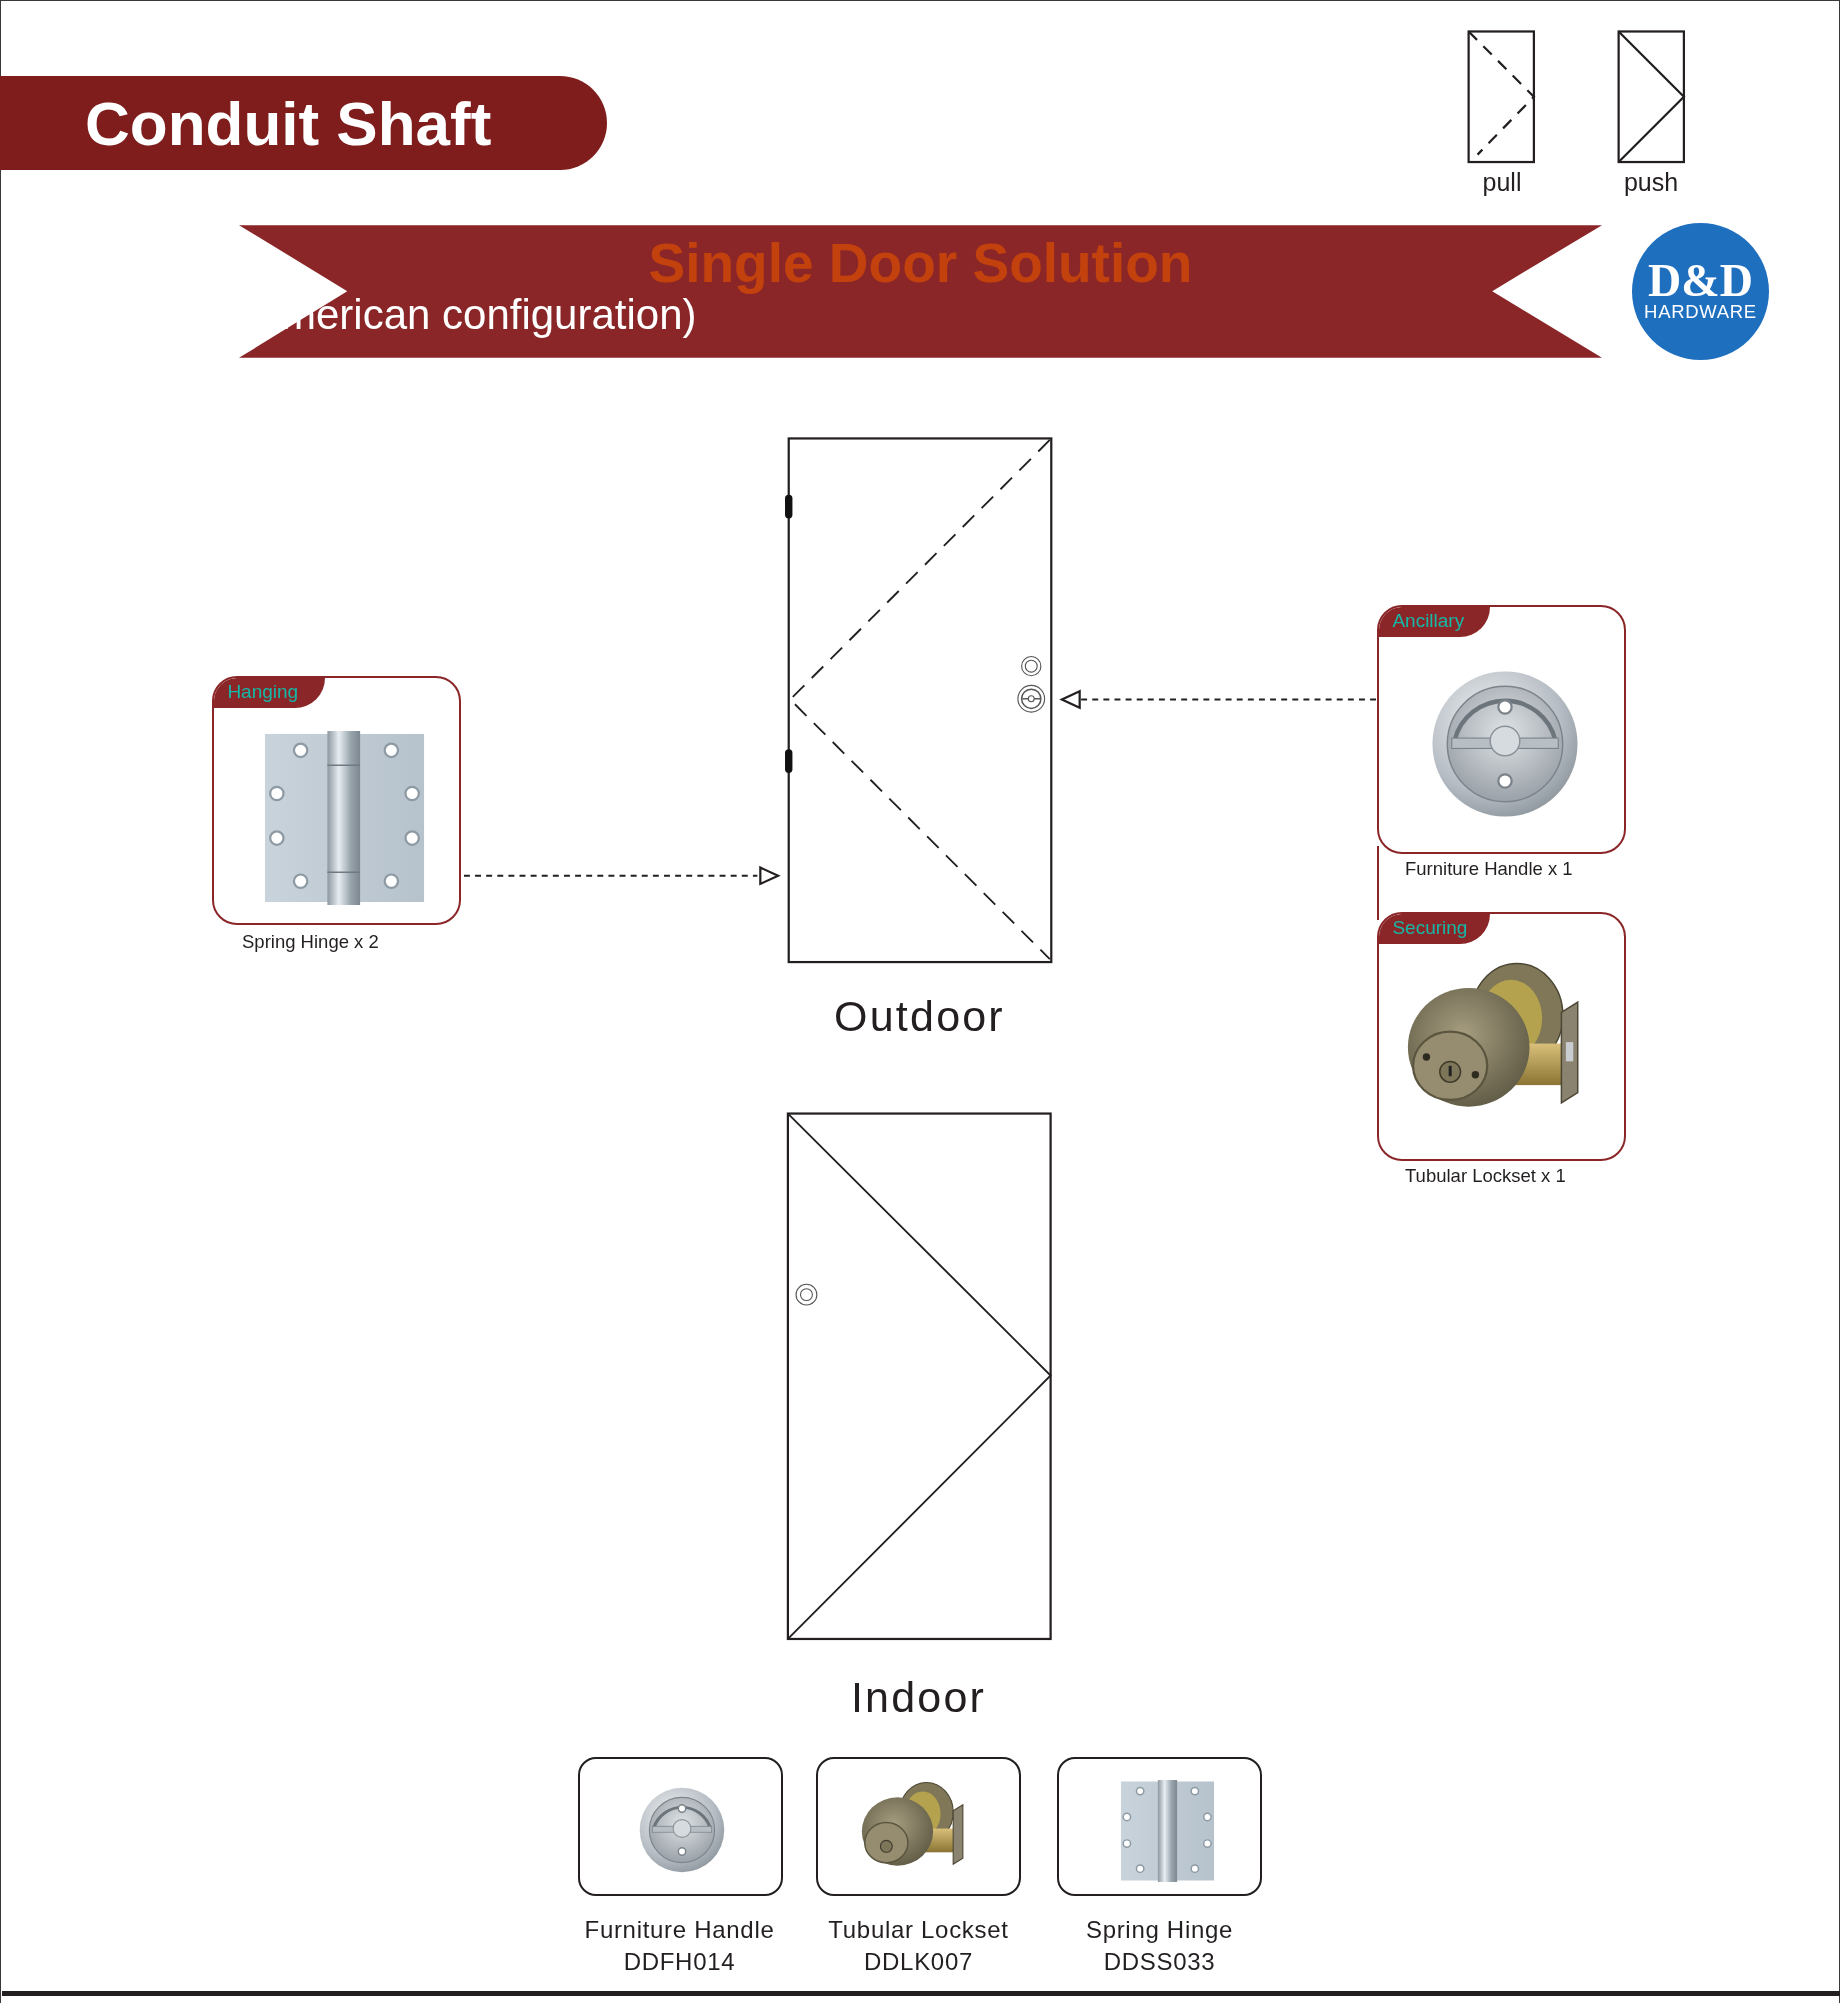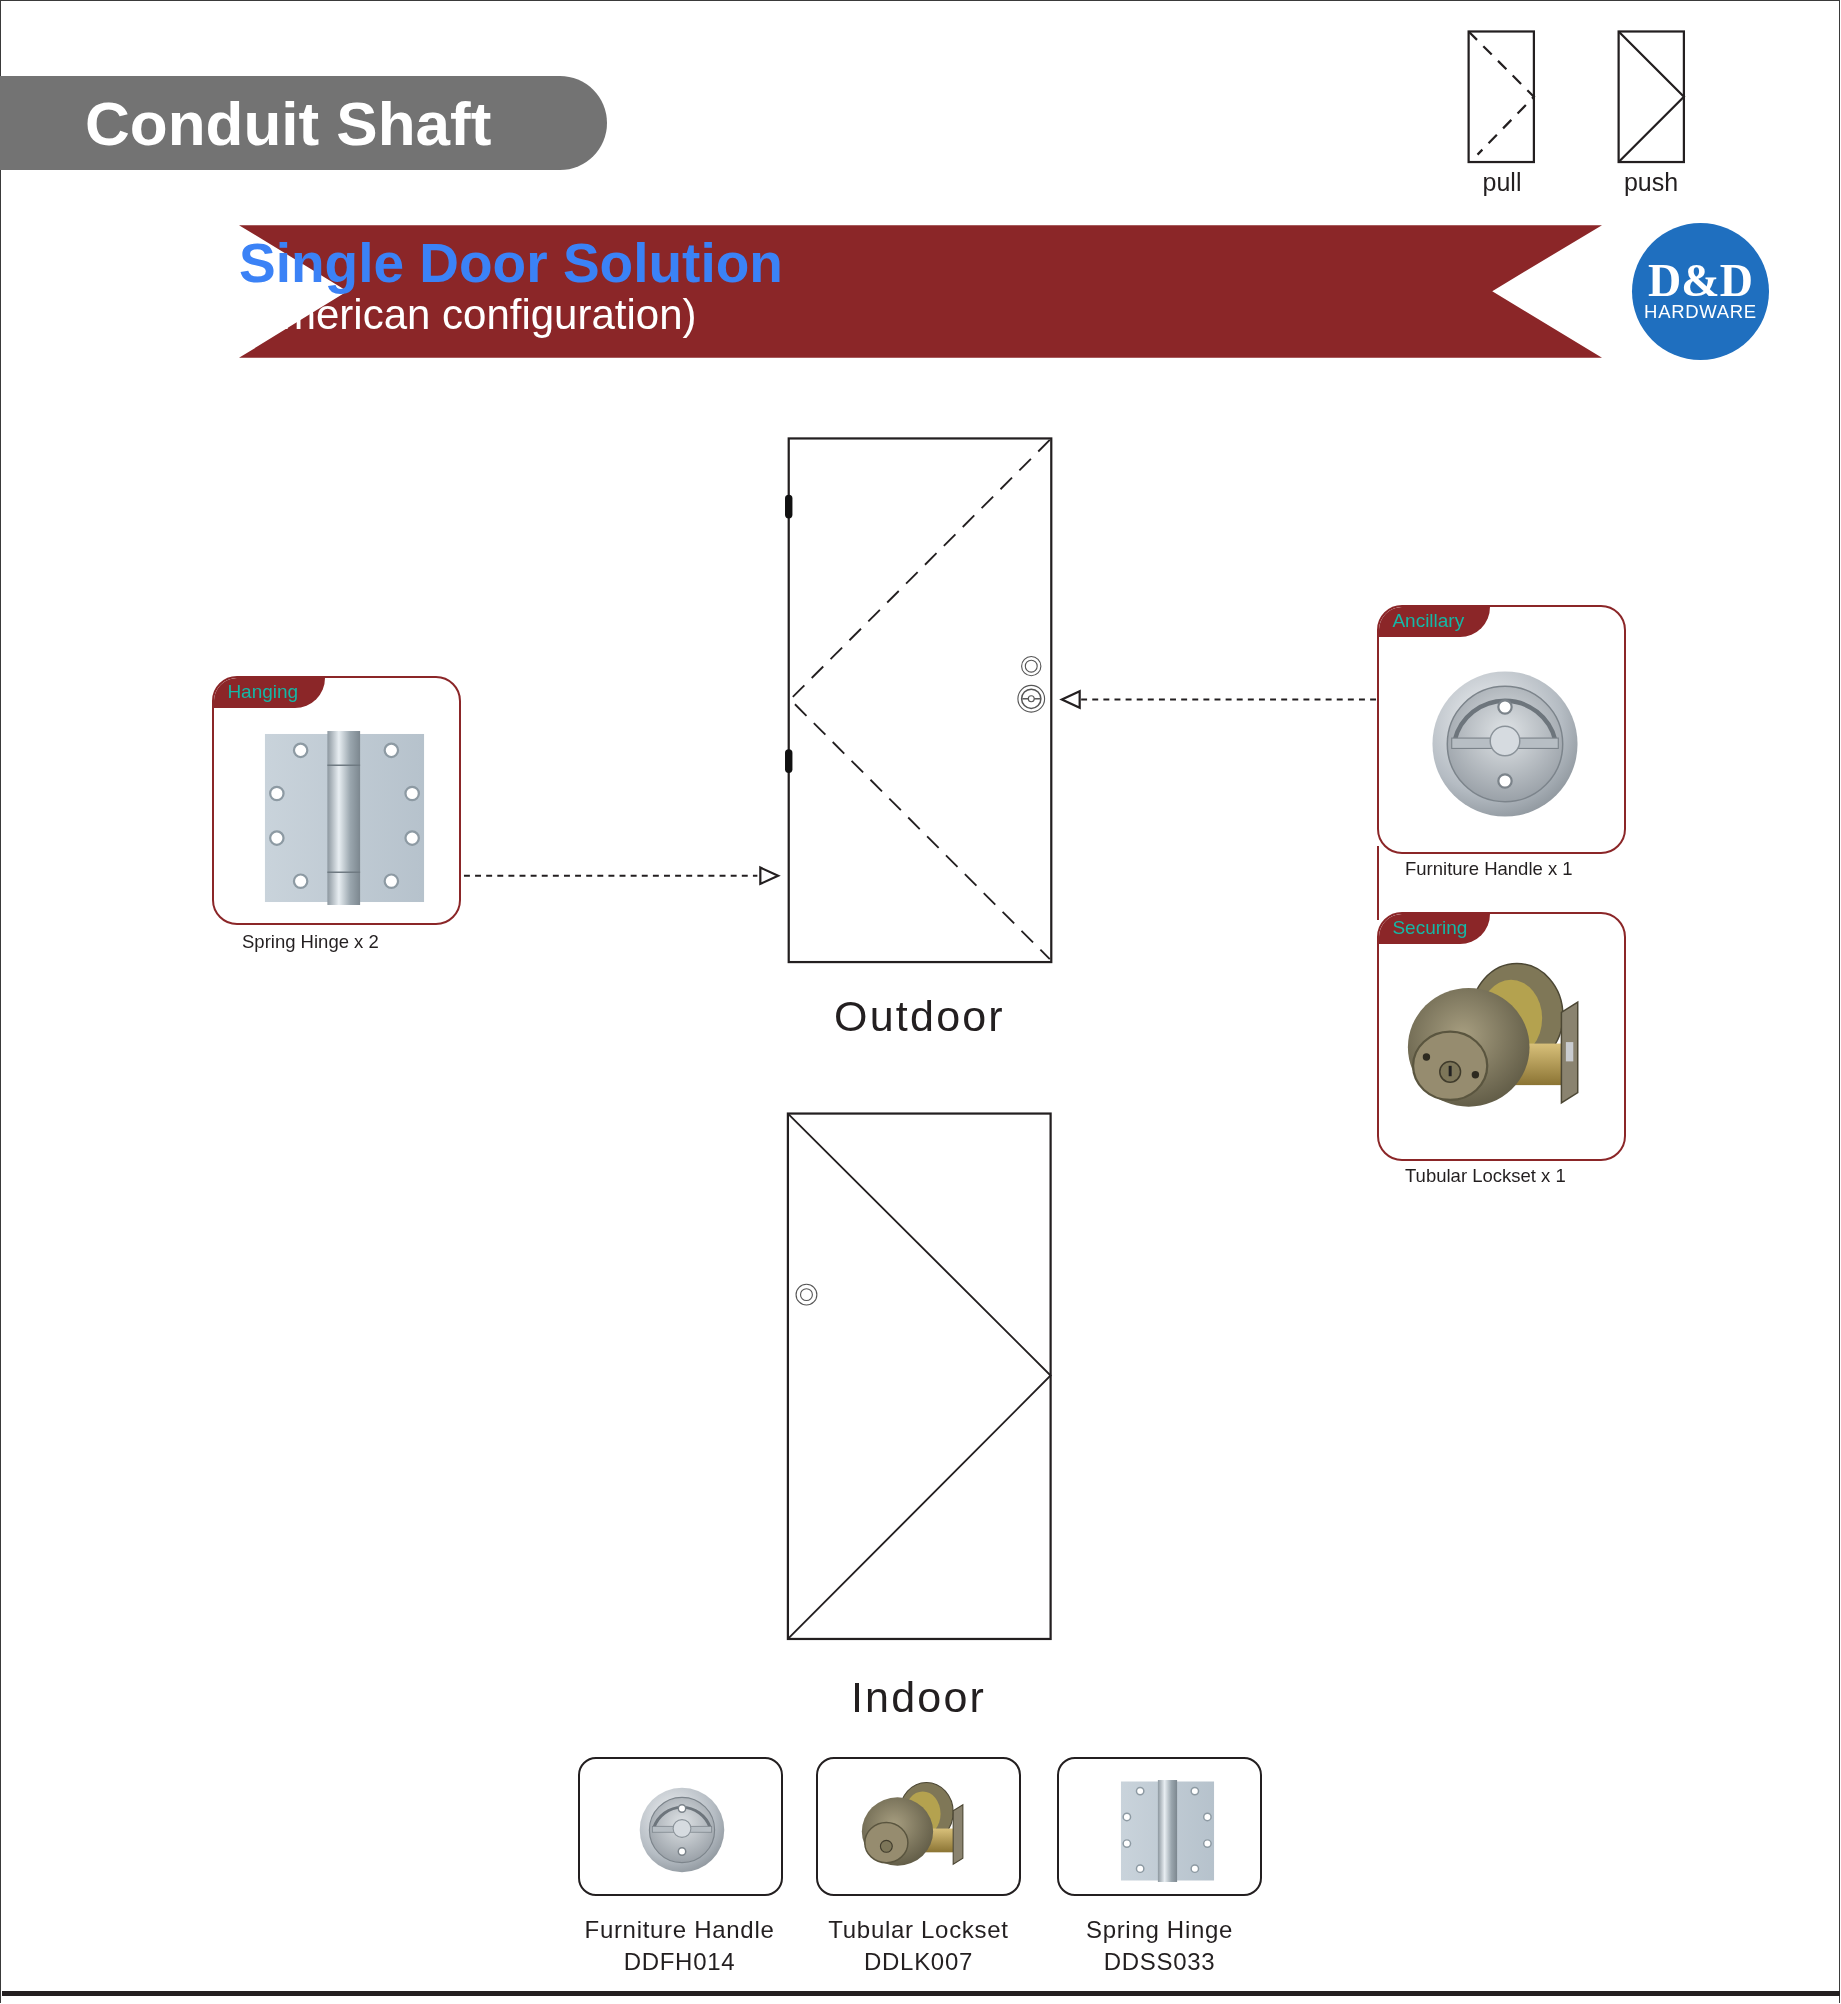--- a/index.html
+++ b/index.html
@@ -1,23 +1,23 @@
 <!DOCTYPE html>
 <html style="font-size:12px"><head>
 <meta charset="utf-8">
 <style>
   html, body { margin: 0; padding: 0; background: #ffffff; }
   body { width: 1841px; height: 2005px; position: relative; overflow: hidden; font-family: "Liberation Sans", sans-serif; color: #231f20; }
   .frame { position: absolute; left: 0; top: 0; width: 1838px; height: 2002px; border: 1.5px solid #3a3a3a; border-bottom: none; box-sizing: content-box; }
   .abs { position: absolute; }
-  .title-banner { left: 0; top: 76px; width: 607px; height: 94px; background: #737373; border-radius: 0 47px 47px 0; display: flex; align-items: center; }
+  .title-banner { left: 0; top: 76px; width: 607px; height: 94px; background: #7f1d1d; border-radius: 0 47px 47px 0; display: flex; align-items: center; }
   .title-banner span { color: #fff; font-weight: bold; font-size: 62px; margin-left: 85px; letter-spacing: 0px; }
   .legend-label { font-size: 25px; color: #231f20; text-align: center; width: 104px; }
   .ribbon { left: 239px; top: 225px; width: 1363px; height: 133px; }
-  .ribbon-title { left: 239px; top: 231px; width: 1363px; color: #3b82f6; font-weight: bold; font-size: 55px; }
+  .ribbon-title { left: 239px; top: 231px; width: 1363px; text-align: center; color: #c2410c; font-weight: bold; font-size: 55px; }
   .ribbon-sub { left: 239px; top: 291px; width: 1363px; text-align: left; color: #fff; font-size: 42px; }
   .logo { left: 1632px; top: 223px; width: 137px; height: 137px; border-radius: 50%; background: #1f6fbf; color: #fff; text-align: center; }
   .logo .dd { font-family: "Liberation Serif", serif; font-weight: bold; font-size: 46px; position: absolute; left: 0; width: 137px; top: 31px; }
   .logo .hw { font-size: 18.5px; position: absolute; left: 0; width: 137px; top: 78px; letter-spacing: 0.7px; }
   .door-label { font-size: 43px; text-align: center; width: 297px; letter-spacing: 2.2px; }
   .card { border: 2.2px solid #8b2628; border-radius: 25px; background: #fff; box-sizing: border-box; overflow: hidden; }
   .card-tag { position: absolute; left: 0; top: 0; height: 30px; background: #8b2628; color: #14b8a6; font-size: 19px; padding: 3px 30px 0 13.4px; border-radius: 22px 0 30px 0; box-sizing: border-box; }
   .caption { font-size: 18.5px; color: #231f20; white-space: nowrap; }
   .bcard { border: 2.2px solid #231f20; border-radius: 18px; background: #fff; box-sizing: border-box; }
   .bcap { font-size: 24px; text-align: center; width: 237px; letter-spacing: 0.7px; }

